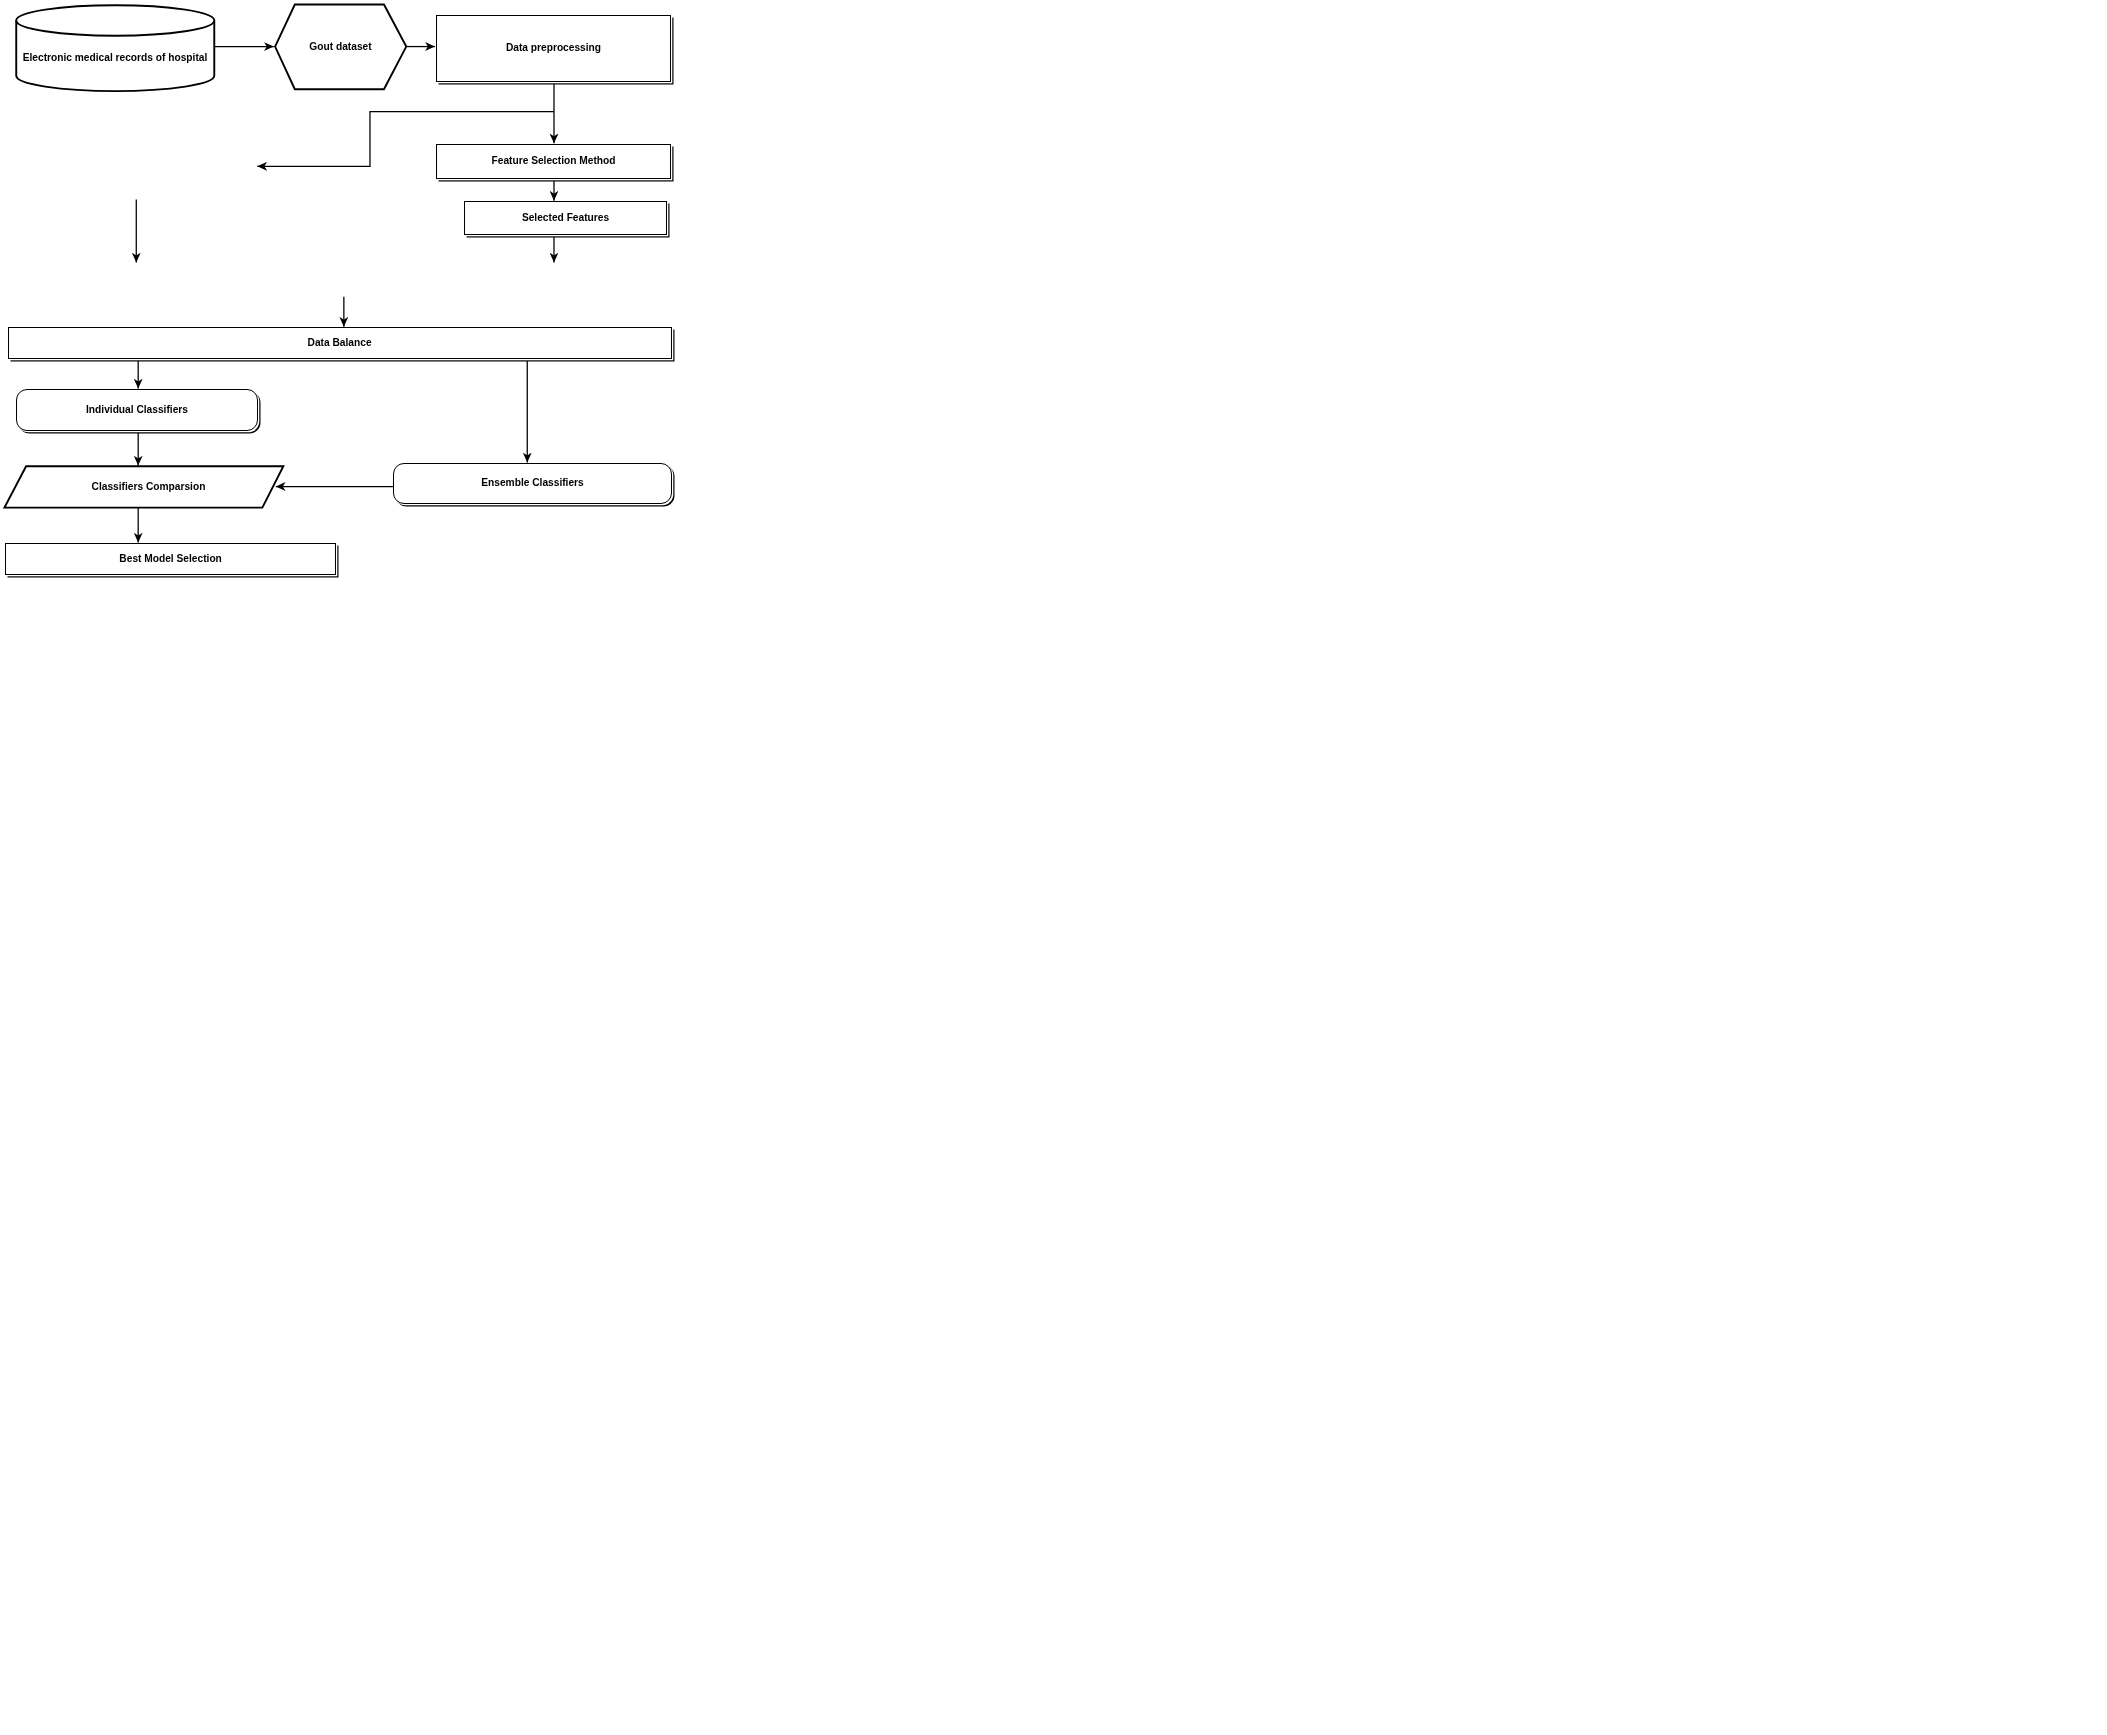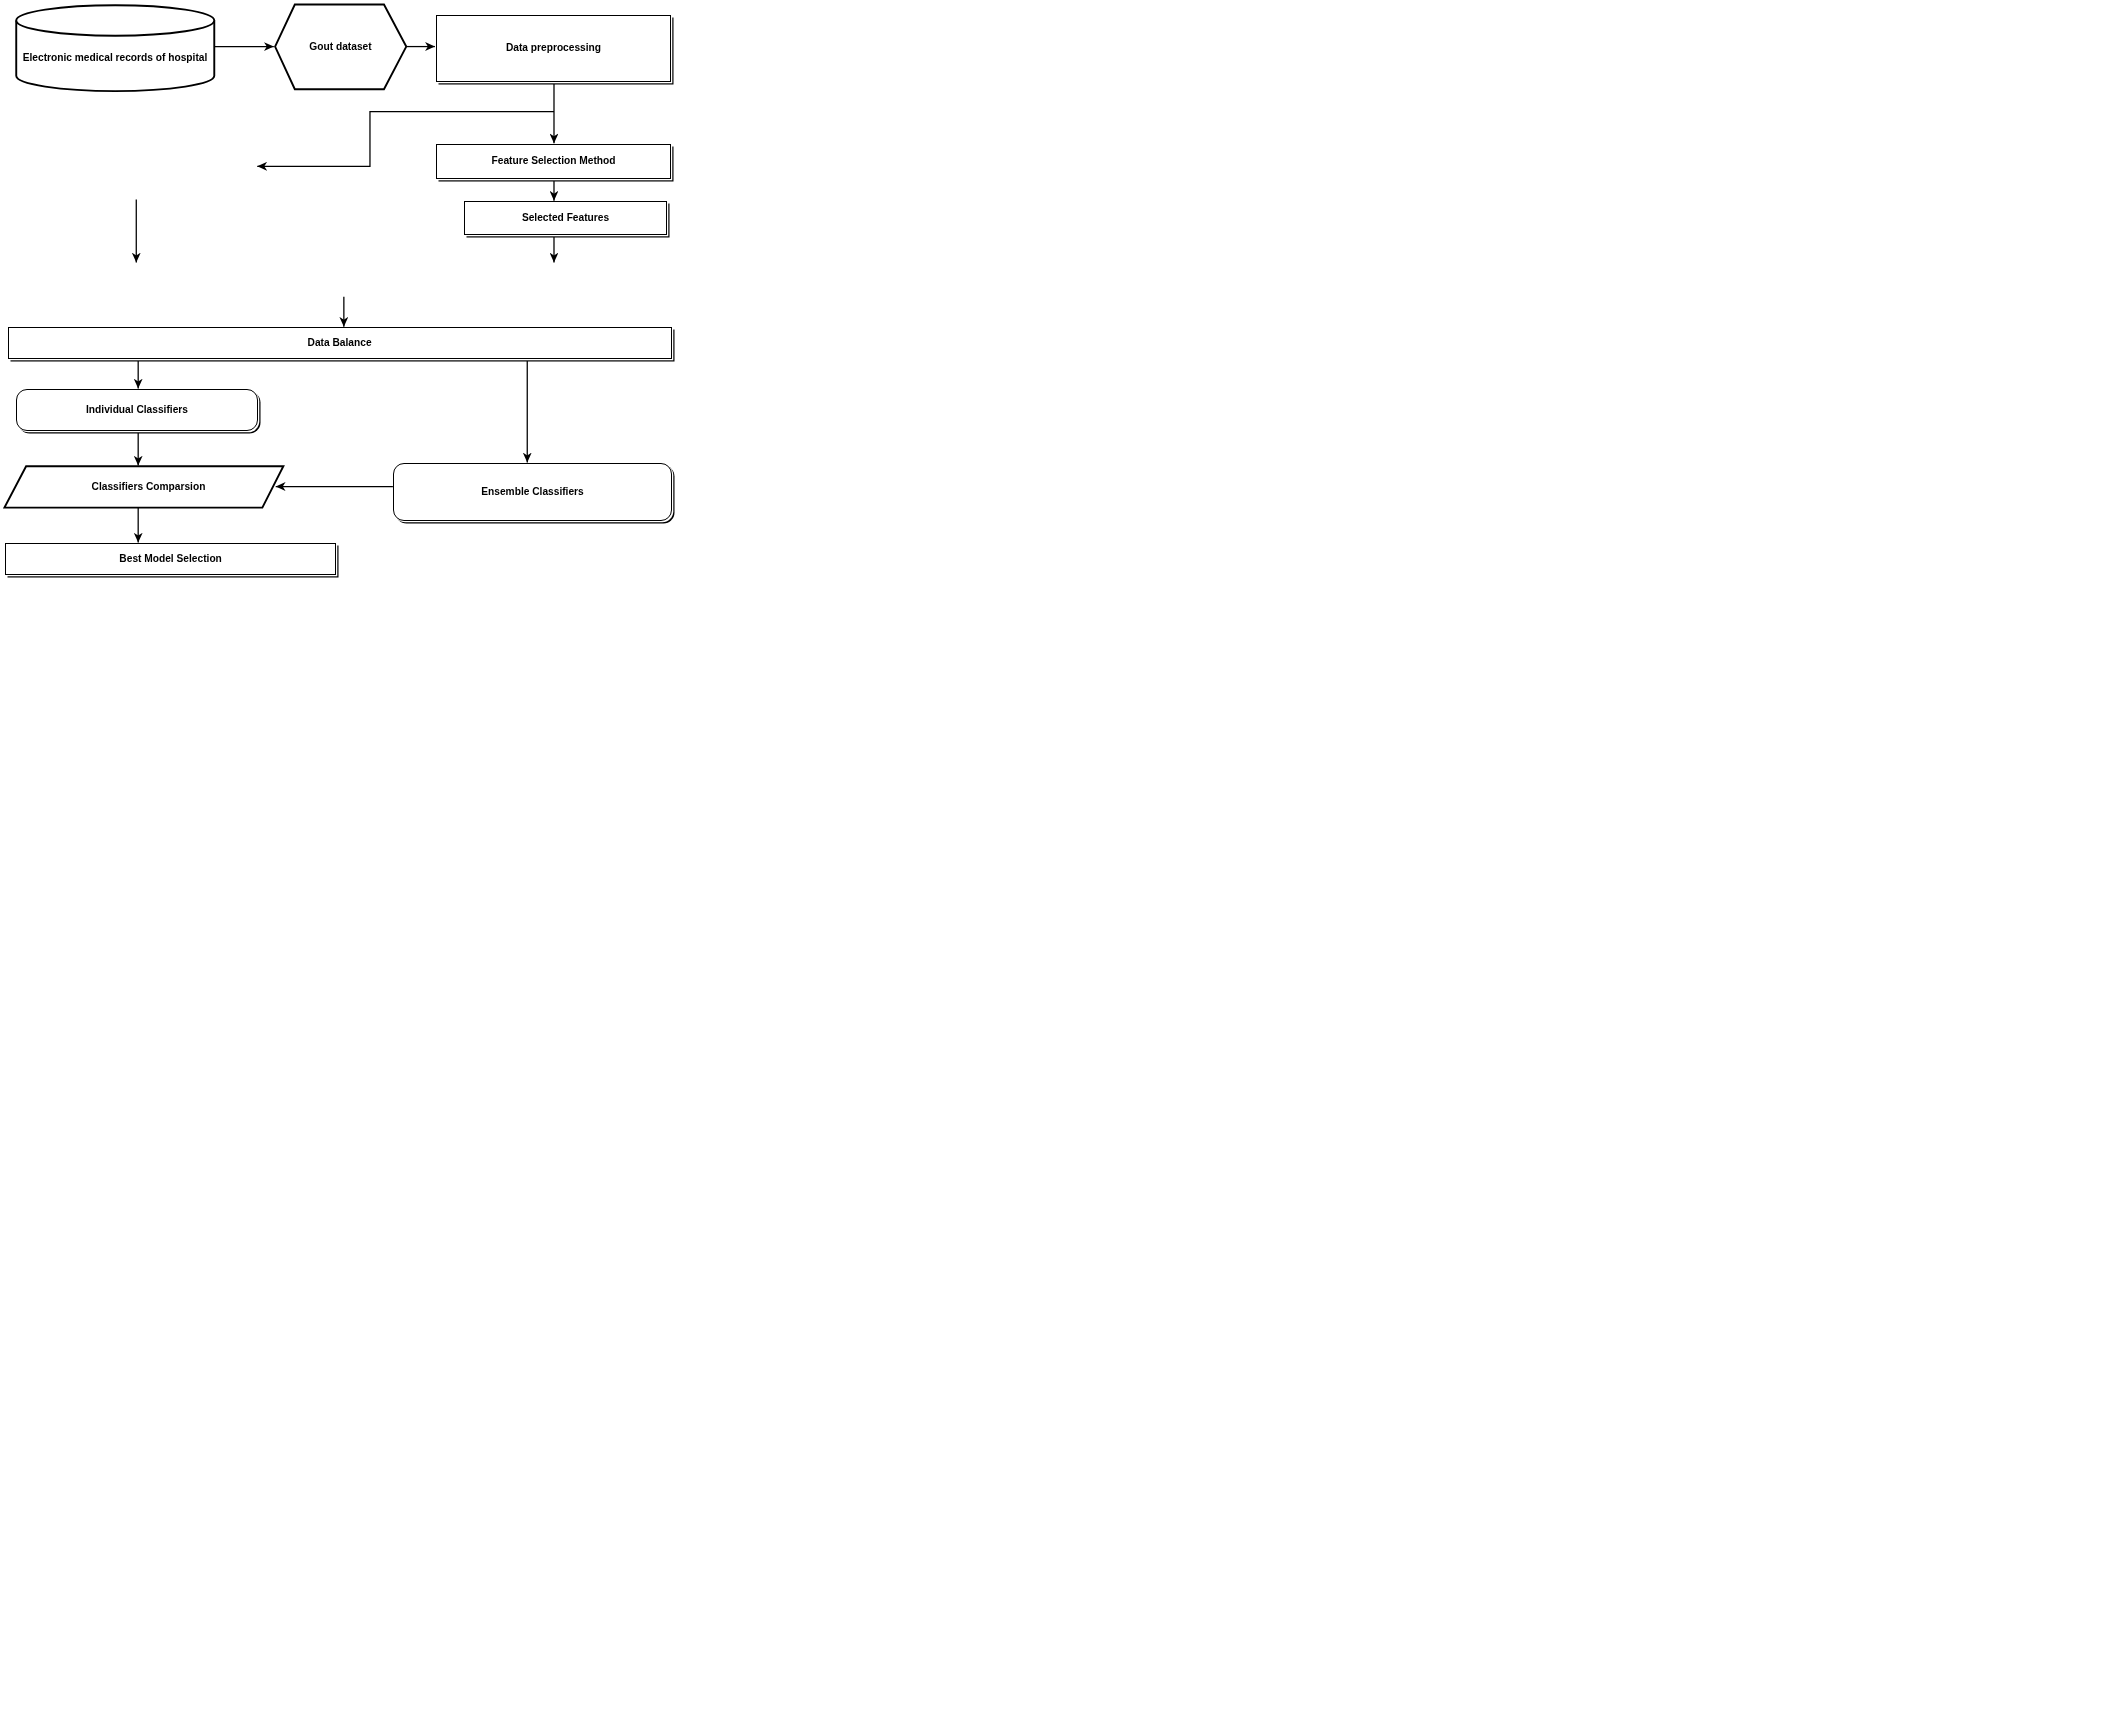--- a/index.html
+++ b/index.html
@@ -88,21 +88,21 @@
 
 
   <div class="node shadow" style="left:7.6px;top:327px;width:664px;height:32px;">
     <span>Data Balance</span>
   </div>
 
   <div class="node shadow rounded" style="left:16px;top:389px;width:242px;height:42px;">
     <span>Individual Classifiers</span>
   </div>
 
-  <div class="node shadow rounded" style="left:393px;top:463px;width:279px;height:58px;">
+  <div class="node shadow rounded" style="left:393px;top:463px;width:279px;height:41px;">
     <span>Ensemble Classifiers</span>
   </div>
 
   <div class="node shadow" style="left:5.1px;top:543px;width:331px;height:32px;text-align:right;">
     <span>Best Model Selection</span>
   </div>
 
 </div>
 
 

